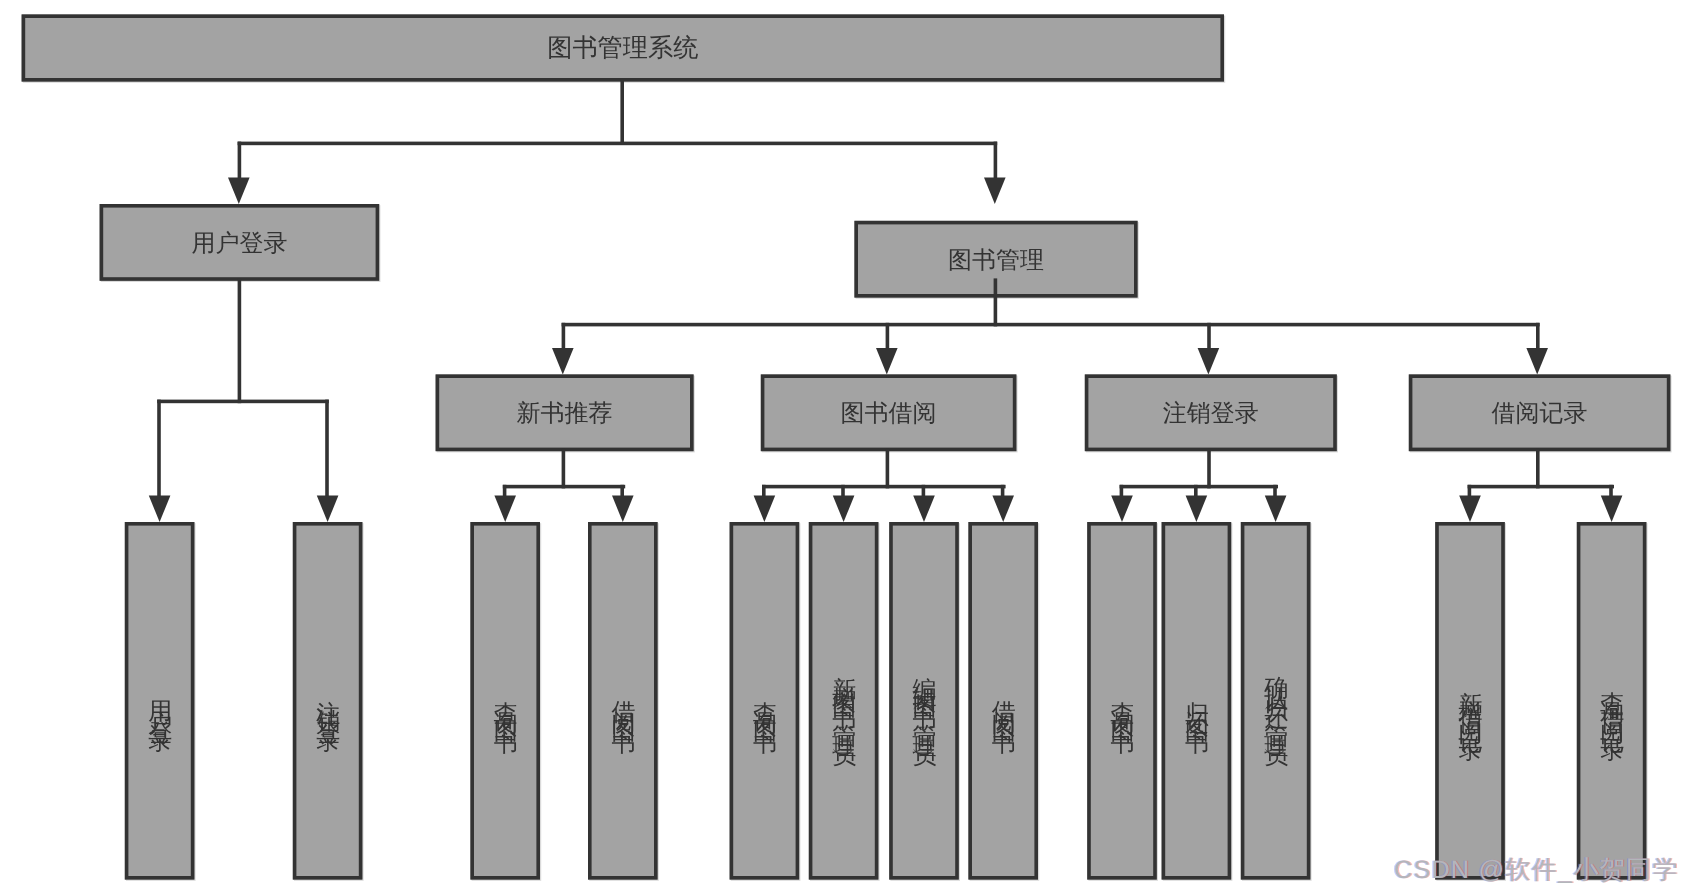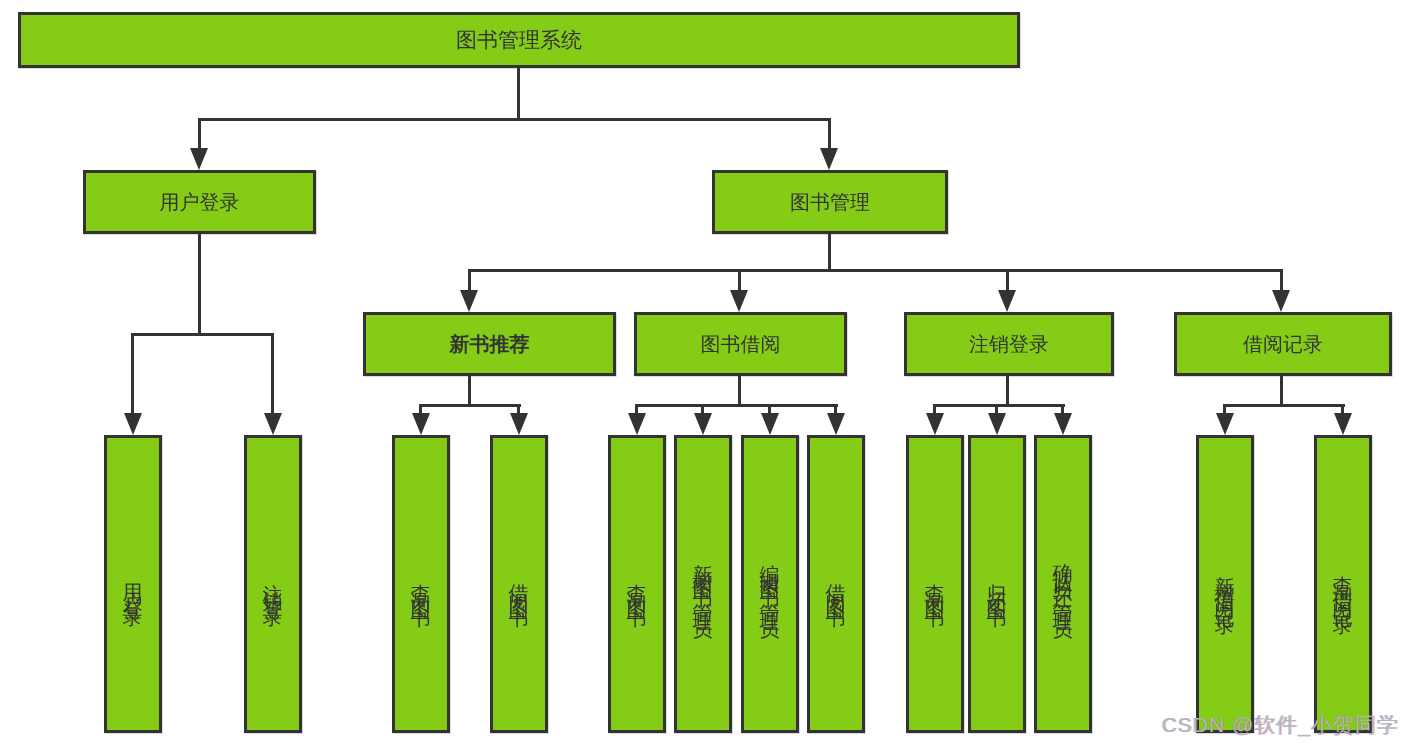--- a/index.html
+++ b/index.html
@@ -14,21 +14,21 @@
     width:1405px;height:747px;
     background:var(--bg);
     font-family:"Liberation Sans","DejaVu Sans",sans-serif;
     color:var(--text);
     overflow:hidden;
   }
   .box{
     position:absolute;
     box-sizing:border-box;
     border:3px solid var(--line);
-    background:#84cc16;
+    background:#a3a3a3;
     display:flex;align-items:center;justify-content:center;
     font-size:20px;
     color:var(--text);
     box-shadow:1px 1px 0 rgba(51,51,51,0.18);
   }
   .box.root{font-size:21px;}
   .leaf{
     writing-mode:vertical-rl;
     text-orientation:mixed;
     letter-spacing:8px;
@@ -70,21 +70,21 @@
   <div class="vline" style="left:517px;top:66px;height:54px;"></div>
   <div class="hline" style="left:198px;top:118px;width:633px;"></div>
   <div class="vline" style="left:198px;top:118px;height:32px;"></div>
   <div class="arrow" style="left:190px;top:148px;"></div>
   <div class="vline" style="left:828px;top:118px;height:32px;"></div>
   <div class="arrow" style="left:820px;top:148px;"></div>
 
   <div class="box" style="left:83px;top:170px;width:233px;height:64px;">
     <span>用户登录</span>
   </div>
-  <div class="box" style="left:712px;top:170px;width:236px;height:64px;">
+  <div class="box" style="left:712px;top:184px;width:236px;height:64px;">
     <span>图书管理</span>
   </div>
 
   <div class="vline" style="left:198px;top:232px;height:104px;"></div>
   <div class="hline" style="left:131px;top:333px;width:143px;"></div>
   <div class="vline" style="left:131px;top:333px;height:82px;"></div>
   <div class="arrow" style="left:124px;top:413px;"></div>
   <div class="vline" style="left:271px;top:333px;height:82px;"></div>
   <div class="arrow" style="left:264px;top:413px;"></div>
 
@@ -92,21 +92,21 @@
   <div class="hline" style="left:468px;top:269px;width:815px;"></div>
   <div class="vline" style="left:468px;top:269px;height:24px;"></div>
   <div class="arrow" style="left:460px;top:290px;"></div>
   <div class="vline" style="left:738px;top:269px;height:24px;"></div>
   <div class="arrow" style="left:730px;top:290px;"></div>
   <div class="vline" style="left:1006px;top:269px;height:24px;"></div>
   <div class="arrow" style="left:998px;top:290px;"></div>
   <div class="vline" style="left:1280px;top:269px;height:24px;"></div>
   <div class="arrow" style="left:1272px;top:290px;"></div>
 
-  <div class="box" style="left:363px;top:312px;width:253px;height:64px;font-weight:bold;">
+  <div class="box" style="left:363px;top:312px;width:215px;height:64px;">
     <span>新书推荐</span>
   </div>
   <div class="box" style="left:634px;top:312px;width:213px;height:64px;align-items:center;">
     <span>图书借阅</span>
   </div>
   <div class="box" style="left:904px;top:312px;width:210px;height:64px;">
     <span>注销登录</span>
   </div>
   <div class="box" style="left:1174px;top:312px;width:218px;height:64px;">
     <span>借阅记录</span>

